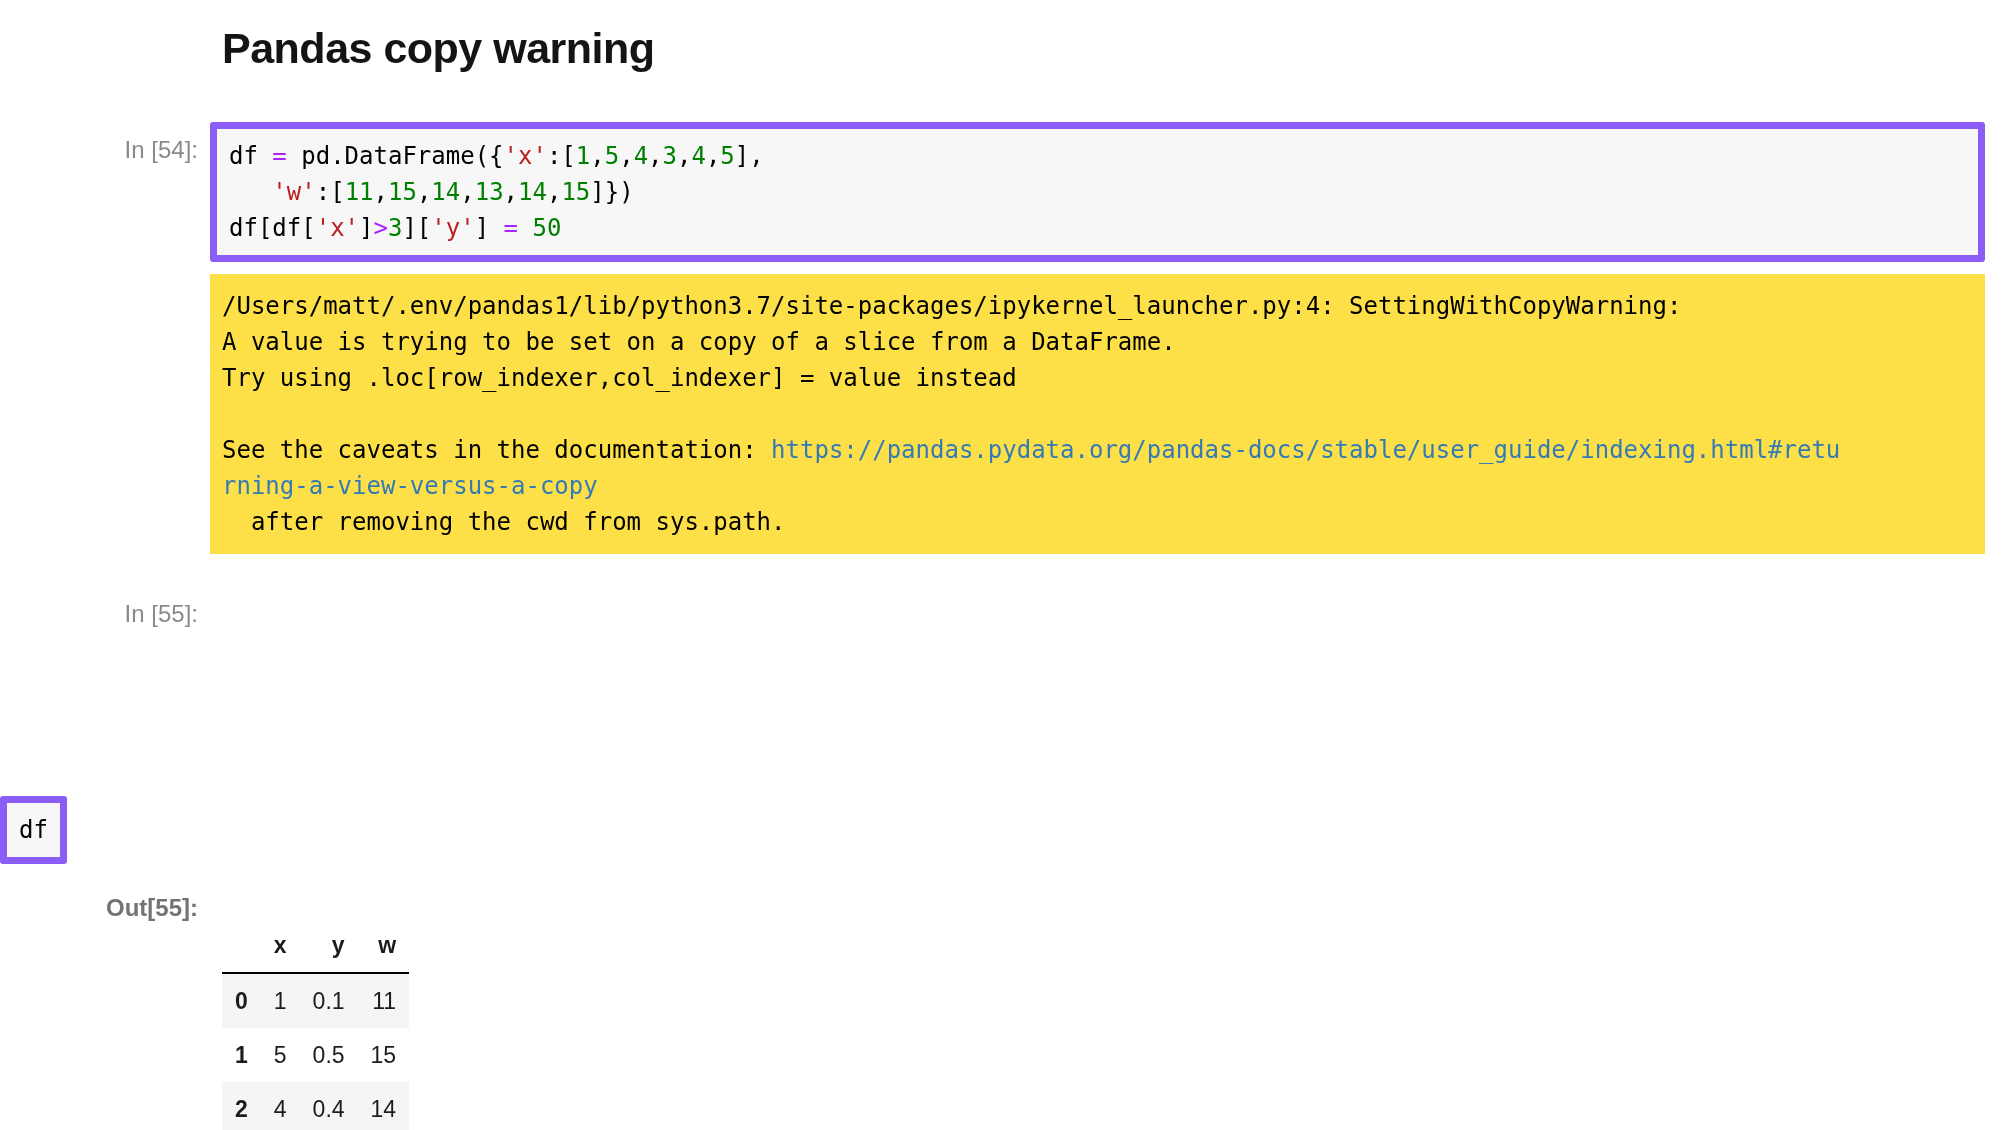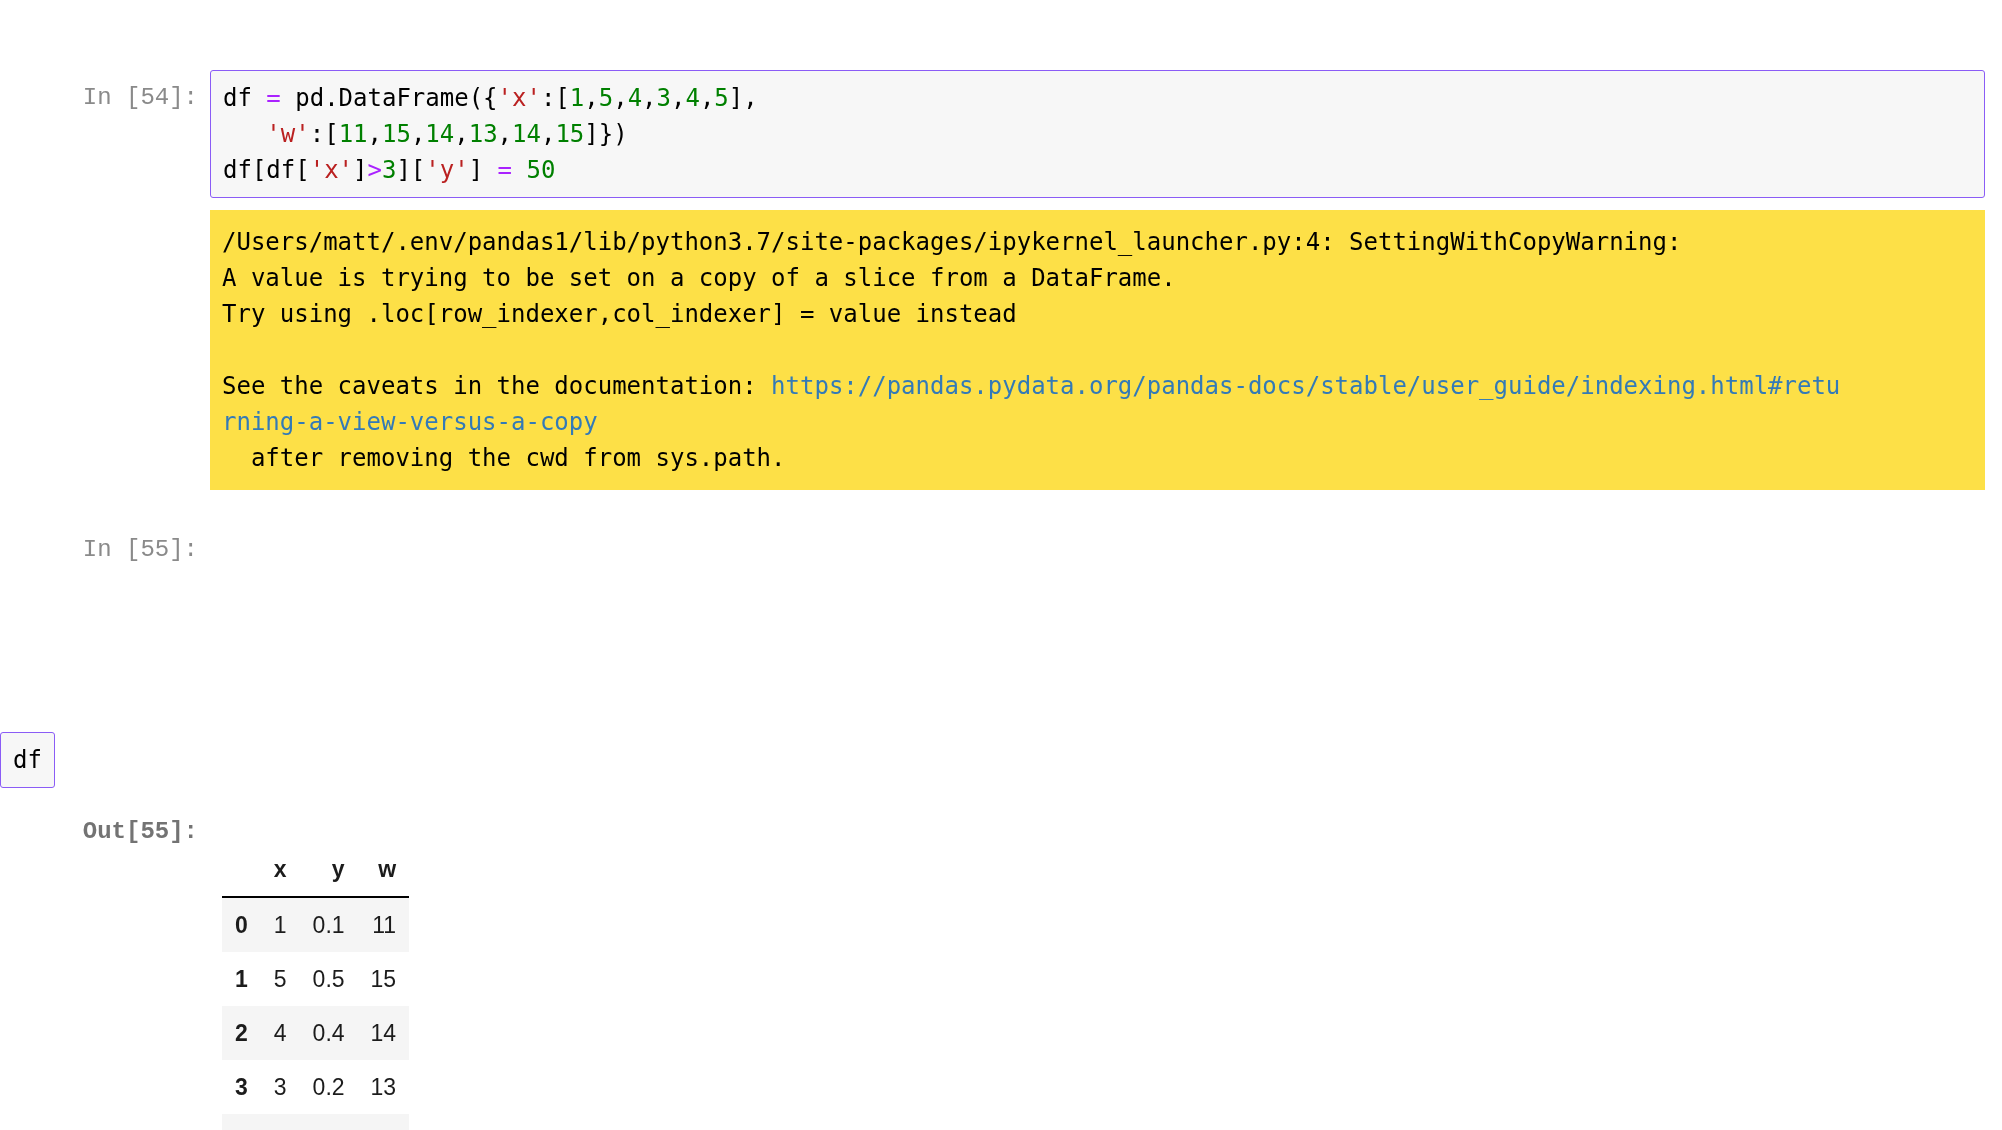--- a/index.html
+++ b/index.html
@@ -27,33 +27,33 @@
   .row-54 { margin-top: 48px; }
   .row-55 { margin-top: 32px; flex-direction: column; }
   .out-row { margin-top: 24px; }
 
   .prompt {
     flex: 0 0 210px;
     width: 210px;
     box-sizing: border-box;
     text-align: right;
     padding-right: 12px;
-    font-family: Liberation Mono, monospace;
+    font-family: Liberation Sans, sans-serif;
     font-size: 24px;
     line-height: 36px;
     white-space: pre;
   }
   .prompt.in  { color: #8a8a8a; padding-top: 10px; }
   .prompt.out { color: #737373; font-weight: 700; padding-top: 2px; }
 
   .cell-main { flex: 1 1 auto; min-width: 0; margin-right: 17px; }
 
   .input-box {
     background: #f7f7f7;
-    border: 1px solid #8b5cf6;
+    border: 7px solid #8b5cf6;
     border-radius: 3px;
     padding: 9px 12px;
     cursor: text;
   }
 
   .code-area, .stderr-area {
     font-family: "DejaVu Sans Mono", "Liberation Mono", monospace;
     font-size: 24px;
     line-height: 36px;
     color: #000000;
@@ -98,20 +98,21 @@
     border-bottom: 2px solid #000000;
   }
   table.dataframe tbody th { font-weight: 700; }
   table.dataframe tbody tr:nth-child(odd) { background: #f5f5f5; }
 </style>
 </head>
 <body>
 
 <div class="notebook">
 
+  <h1 class="nb-title">Pandas copy warning</h1>
 
   <div class="cell-row row-54">
     <div class="prompt in">In [54]:</div>
     <div class="cell-main">
       <div class="input-box">
         <div class="code-area">
             <div class="line"><span>df </span><span class="tok-op">=</span><span> pd.DataFrame({</span><span class="tok-str">'x'</span><span>:[</span><span class="tok-num">1</span><span>,</span><span class="tok-num">5</span><span>,</span><span class="tok-num">4</span><span>,</span><span class="tok-num">3</span><span>,</span><span class="tok-num">4</span><span>,</span><span class="tok-num">5</span><span>],</span></div>
             <div class="line"><span>   </span><span class="tok-str">'w'</span><span>:[</span><span class="tok-num">11</span><span>,</span><span class="tok-num">15</span><span>,</span><span class="tok-num">14</span><span>,</span><span class="tok-num">13</span><span>,</span><span class="tok-num">14</span><span>,</span><span class="tok-num">15</span><span>]})</span></div>
             <div class="line"><span>df[df[</span><span class="tok-str">'x'</span><span>]</span><span class="tok-op">&gt;</span><span class="tok-num">3</span><span>][</span><span class="tok-str">'y'</span><span>] </span><span class="tok-op">=</span><span> </span><span class="tok-num">50</span></div>
           </div>

